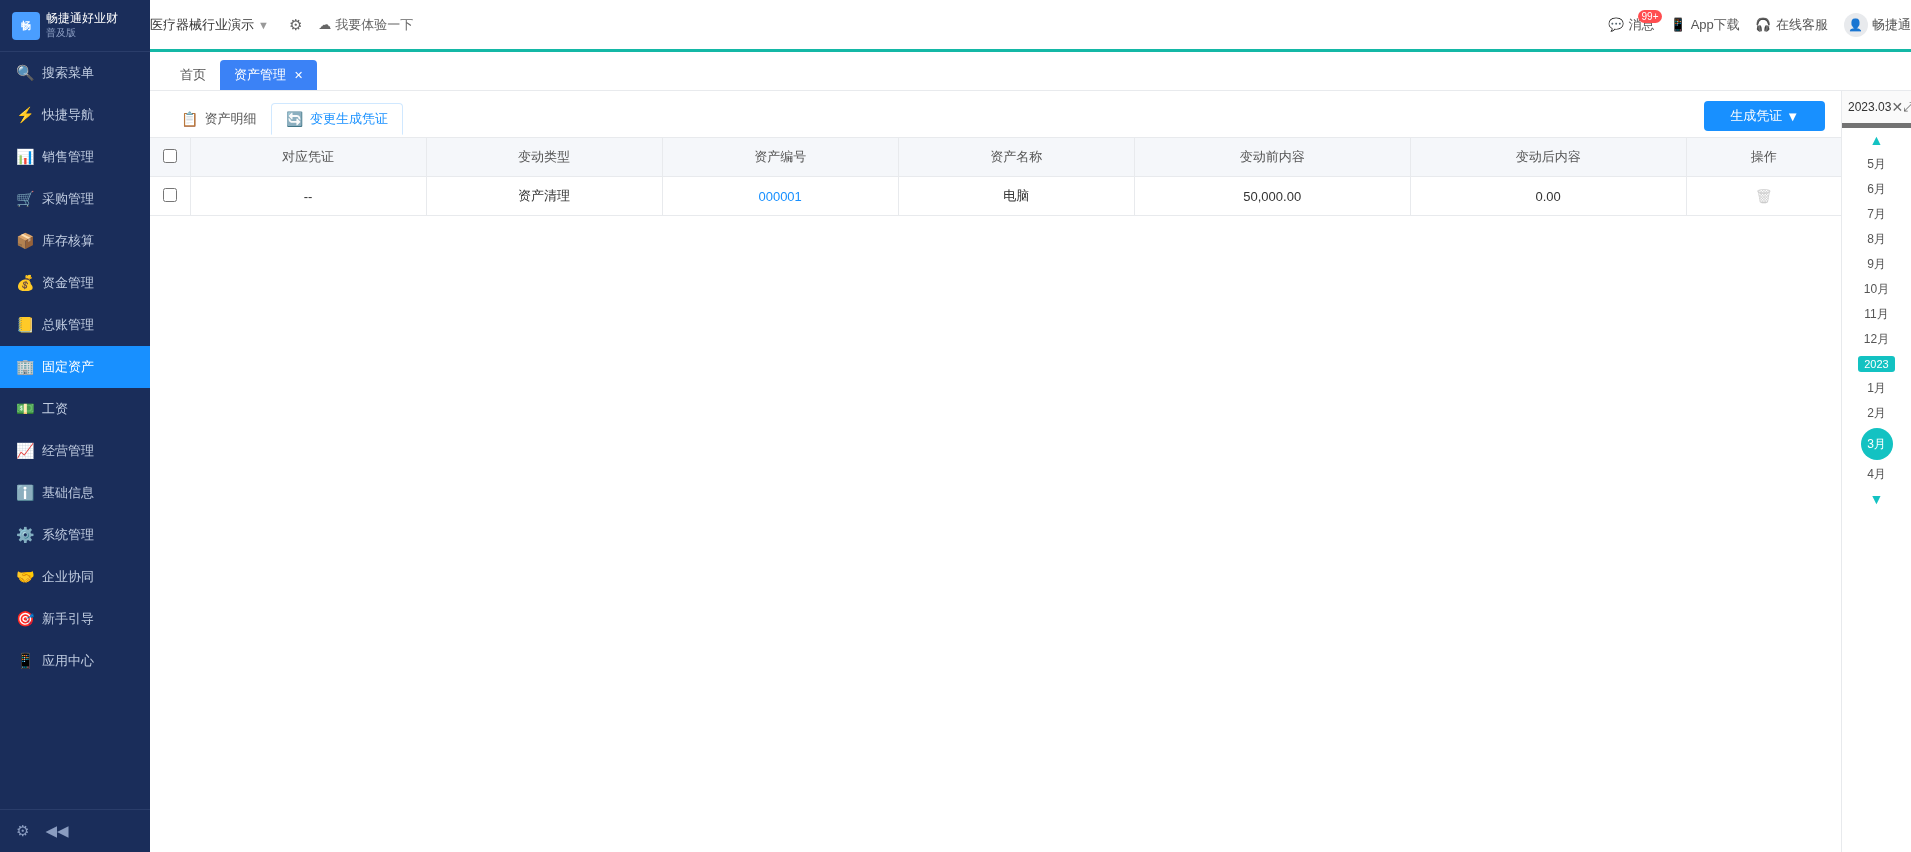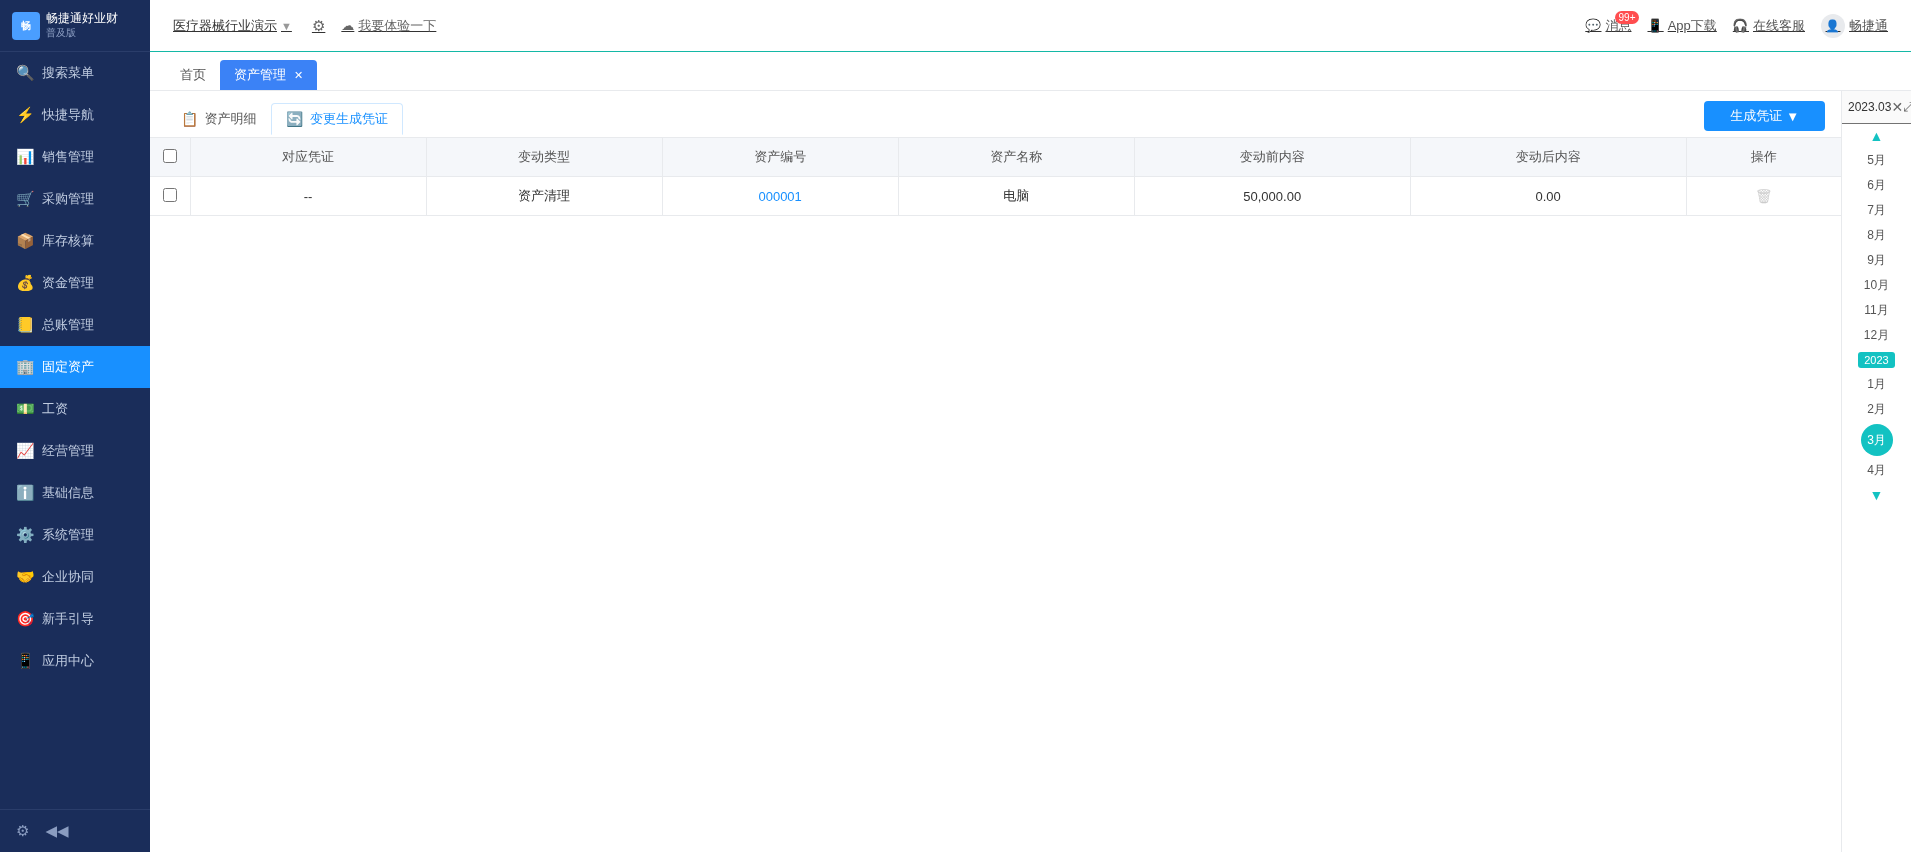--- a/index.html
+++ b/index.html
@@ -63,24 +63,23 @@
       flex-direction: column;
       overflow: hidden;
     }
 
     
     .topbar {
       background: white;
       height: 52px;
       display: flex;
       align-items: center;
-      padding: 0 23px;
-      border-bottom: 1px solid #14b8a6;
-      flex-shrink: 0;
-      text-decoration: underline;
+      padding: 0 0;
+      border-bottom: 3px solid #14b8a6;
+      flex-shrink: 0;
     }
     .topbar-company {
       display: flex;
       align-items: center;
       cursor: pointer;
       font-size: 13px;
       color: #333;
       margin-right: 20px;
     }
     .topbar-company .chevron { margin-left: 4px; color: #999; font-size: 11px; }
@@ -278,21 +277,21 @@
       display: flex;
       flex-direction: column;
       overflow: hidden;
       flex-shrink: 0;
     }
     .timeline-header {
       display: flex;
       align-items: center;
       justify-content: space-between;
       padding: 8px 6px;
-      border-bottom: 1px solid #737373;
+      border-bottom: 5px solid #737373;
       background: #fafafa;
     }
     .timeline-header-text {
       font-size: 12px;
       color: #333;
     }
     .timeline-close-btn {
       cursor: pointer;
       color: #666;
       font-size: 14px;

